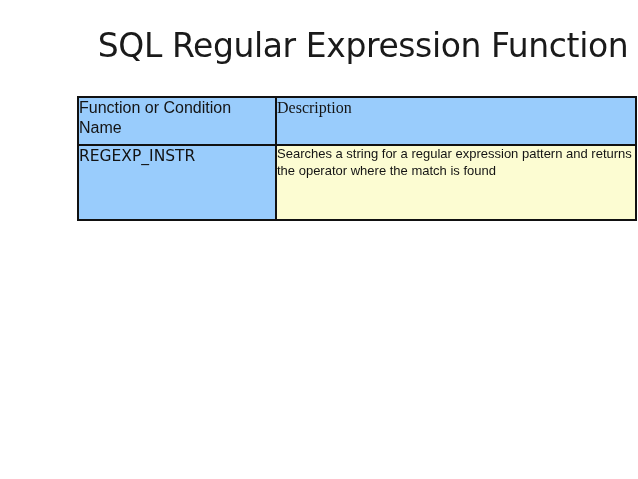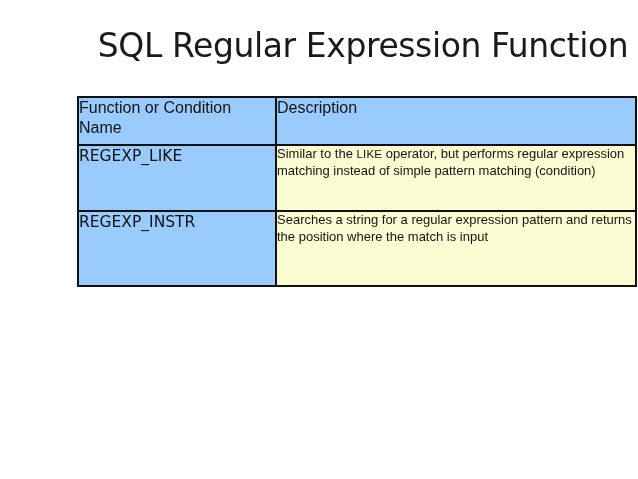--- a/index.html
+++ b/index.html
@@ -89,20 +89,21 @@
     text-align: left;
     font-family: "Liberation Sans", sans-serif;
     font-size: 16px;
     font-weight: 400;
     color: #141414;
     line-height: 20px;
   }
 
   .head-desc {
     padding-left: 9px;
+    font-family: Liberation Serif, serif;
   }
 
   .row-like .cell-name,
   .row-replace .cell-name,
   .row-instr .cell-name,
   .row-substr .cell-name,
   .row-count .cell-name {
     font-size: 15.5px;
   }
 
@@ -131,25 +132,21 @@
         <col class="col-name">
         <col class="col-desc">
       </colgroup>
       <thead>
         <tr class="r-h">
           <th class="head-name">Function or Condition Name</th>
           <th class="head-desc">Description</th>
         </tr>
       </thead>
       <tbody>
-        <tr class="r-1 row-like">
-          <td class="cell-name">REGEXP_LIKE</td>
-          <td class="cell-desc"><span>Similar to the </span><span class="smallcaps">LIKE</span><span> operator, but performs regular expression matching instead of simple pattern matching (condition)</span></td>
-        </tr>
         <tr class="r-3 row-instr">
           <td class="cell-name">REGEXP_INSTR</td>
-          <td class="cell-desc">Searches a string for a regular expression pattern and returns the position where the match is input</td>
+          <td class="cell-desc">Searches a string for a regular expression pattern and returns the operator where the match is found</td>
         </tr>
       </tbody>
     </table>
   </div>
 
 </div>
 
 </body></html>

